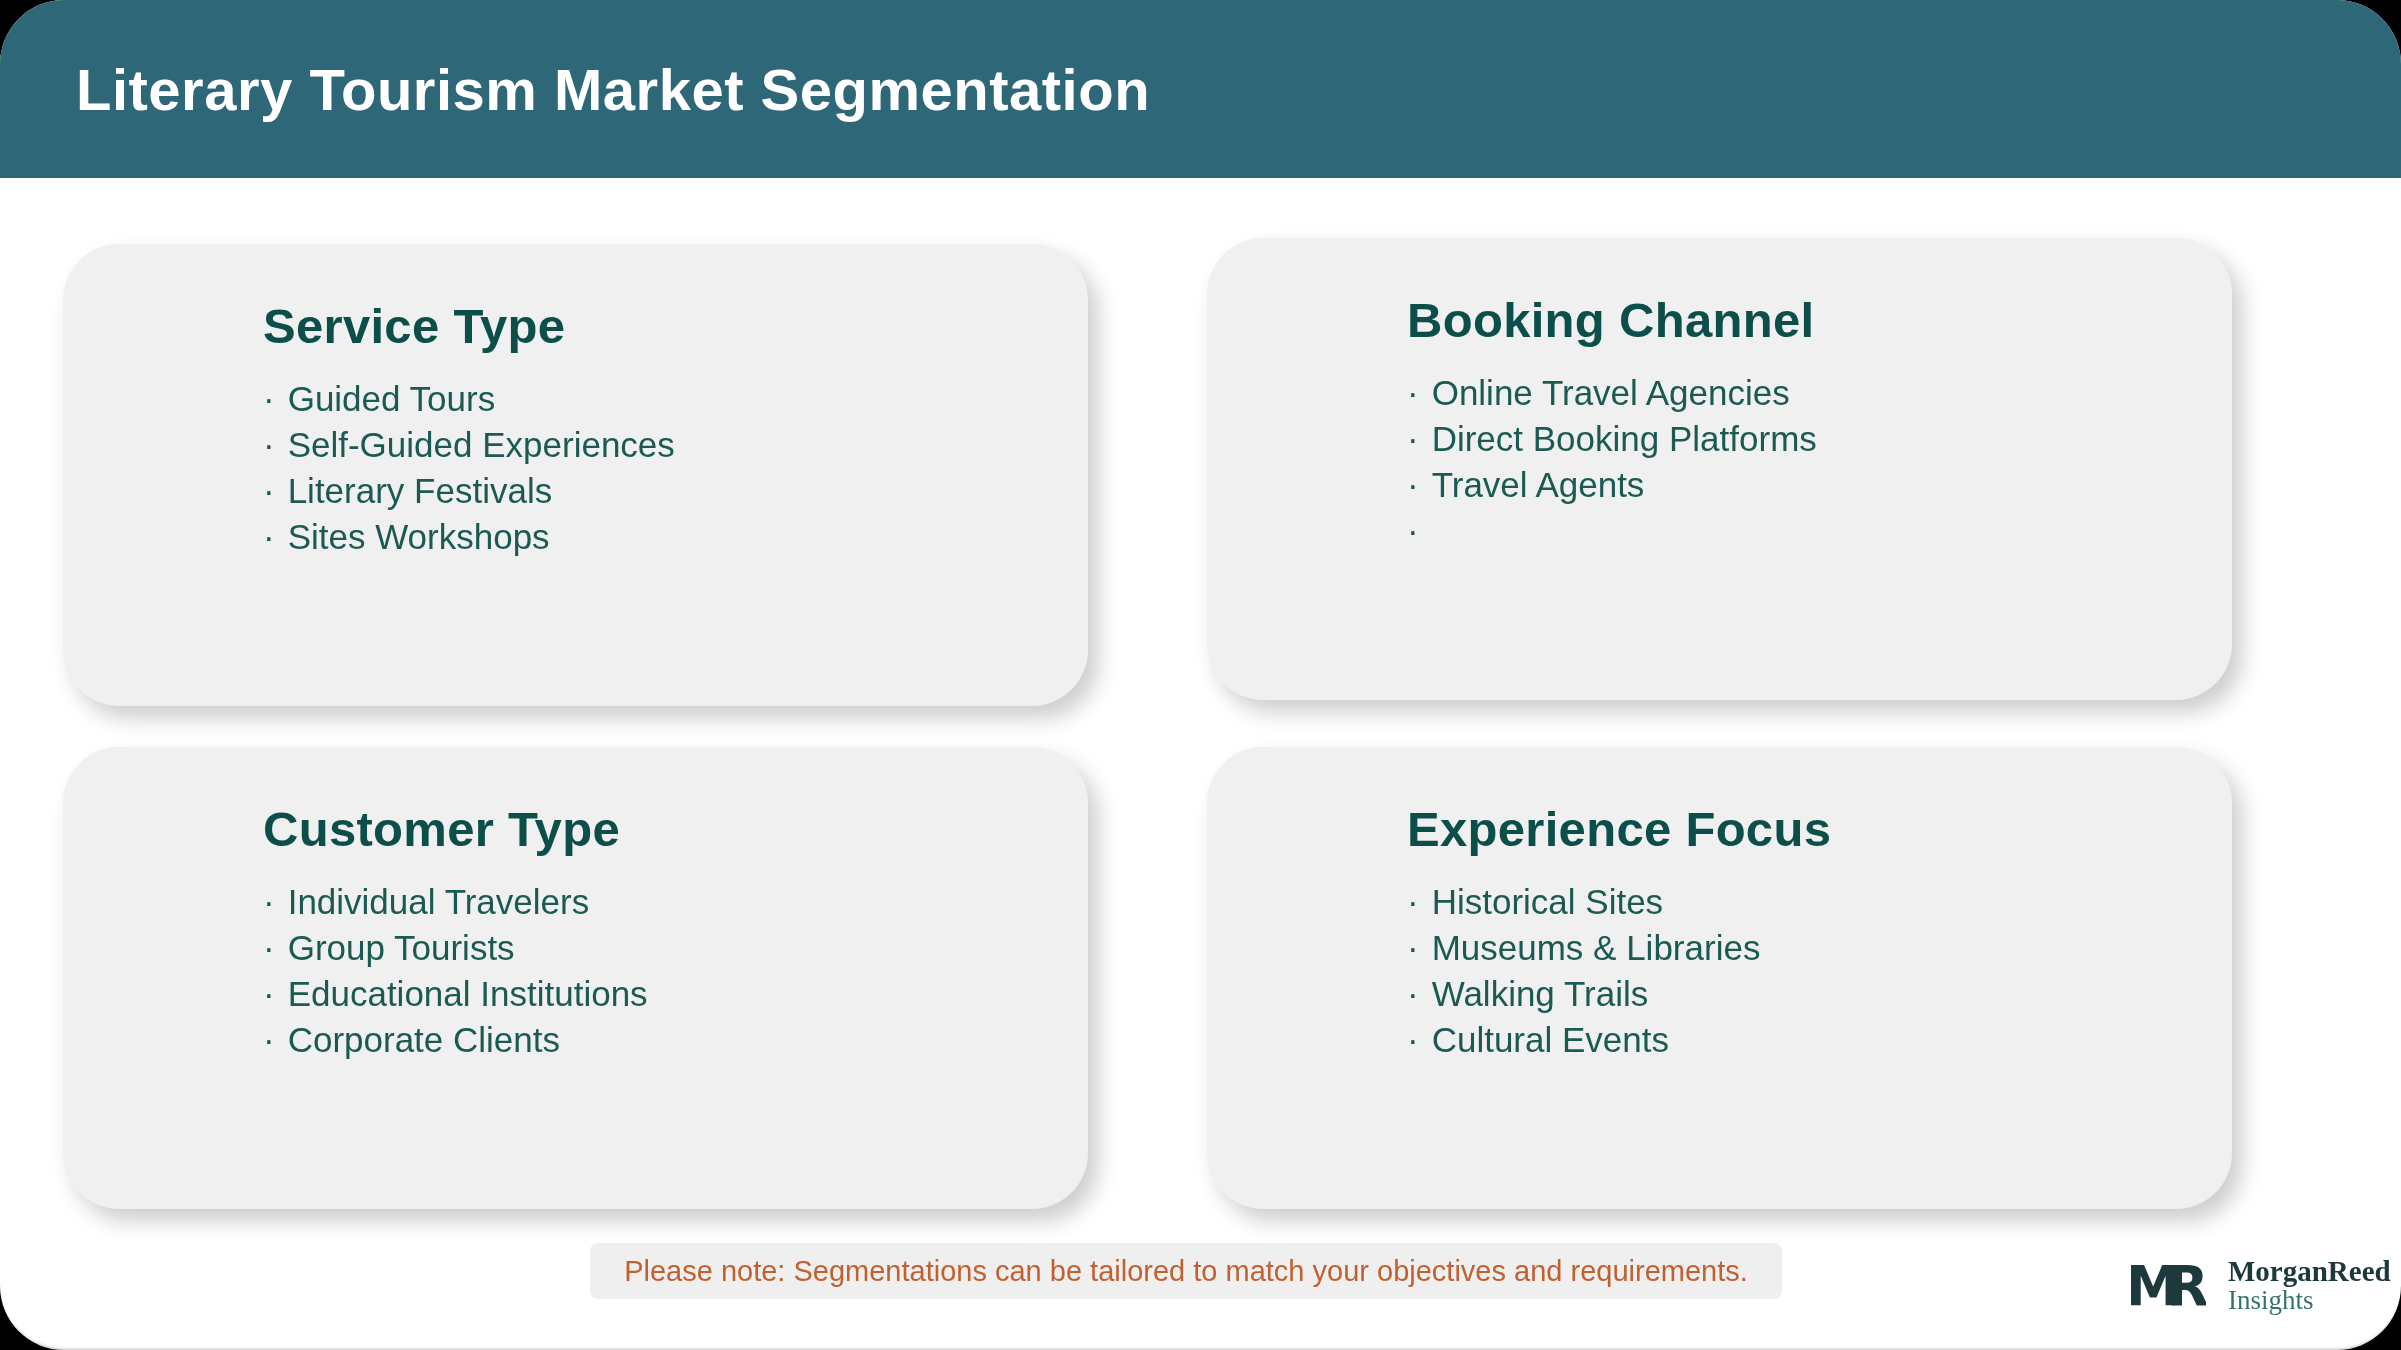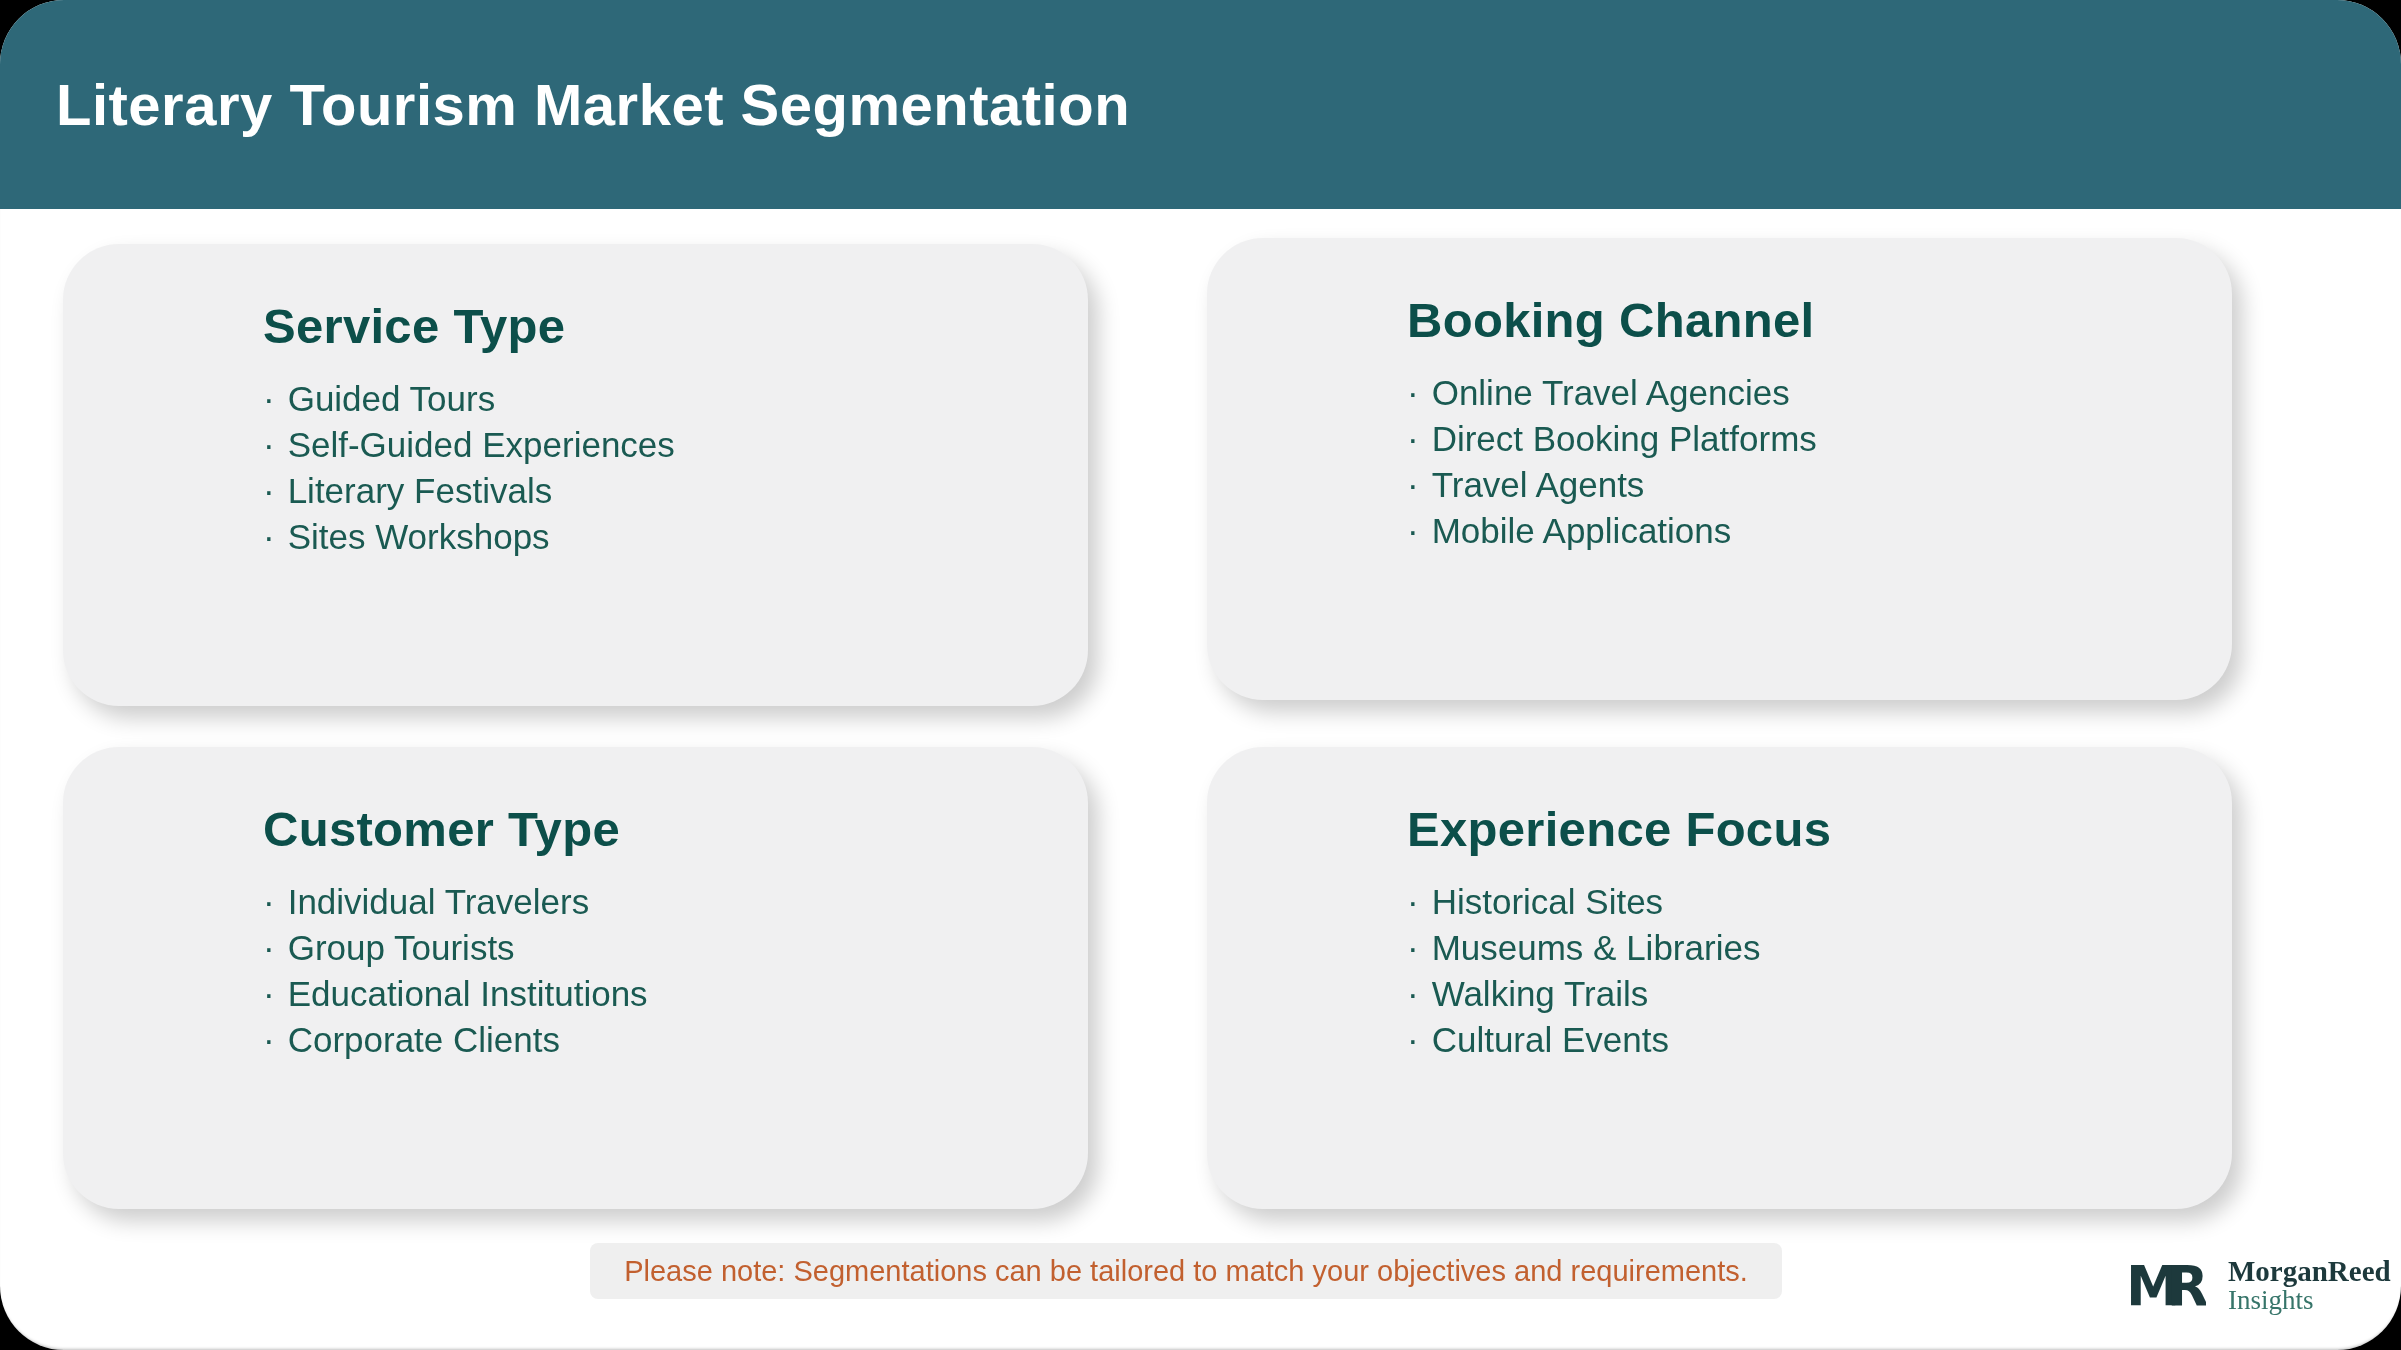--- a/index.html
+++ b/index.html
@@ -1,21 +1,21 @@
 <!DOCTYPE html>
 <html style="--canvas_bg: #000000; --page_bg: #ffffff; --header_bg: #2e6878; --header_text: #ffffff; --card_bg: #f0f0f1; --card_title: #0c4f4a; --card_text: #1a5a52; --note_bg: #efefef; --note_text: #c2602f; --source_text: #7d7d7d; --logo_dark: #1d393c; --logo_teal: #37756a;"><head>
 <meta charset="utf-8">
 <style>
   html,body{margin:0;padding:0;background:#000;}
   .canvas{position:relative;width:2401px;height:1350px;background:var(--canvas_bg,#000);
           overflow:hidden;font-family:"Liberation Sans",sans-serif;}
   .page{position:absolute;inset:0;background:var(--page_bg,#fff);border-radius:64px;
         box-shadow:inset 0 -3px 3px -2px rgba(0,0,0,.25);}
-  .header{position:absolute;left:0;right:0;top:0;height:209px;background:var(--header_bg,#2e6878);
-          border-radius:64px 64px 0 0;display:flex;align-items:center;padding-left:56px;box-sizing:border-box;}
+  .header{position:absolute;left:0;right:0;top:0;height:178px;background:var(--header_bg,#2e6878);
+          border-radius:64px 64px 0 0;display:flex;align-items:center;padding-left:76px;box-sizing:border-box;}
   .header h1{margin:0;font-size:58px;font-weight:700;letter-spacing:.5px;color:var(--header_text,#fff);}
   .card{position:absolute;width:1025px;height:462px;background:var(--card_bg,#f0f0f1);
         border-radius:56px;box-shadow:10px 12px 22px rgba(0,0,0,.20);
         padding:54px 50px 0 200px;box-sizing:border-box;}
   .card h2{margin:0;font-size:49px;font-weight:700;letter-spacing:.3px;color:var(--card_title,#0c4f4a);}
   .card ul{list-style:none;margin:22px 0 0 0;padding:0;}
   .card li{display:flex;align-items:baseline;font-size:35px;line-height:46px;color:var(--card_text,#1a5a52);}
   .bullet{margin-right:13px;}
   #card-1{left:63px;top:244px;}
   #card-2{left:1207px;top:238px;}
@@ -76,21 +76,20 @@
         <li>
             <span class="bullet">·</span>
             <span>Direct Booking Platforms</span>
           </li>
         <li>
             <span class="bullet">·</span>
             <span>Travel Agents</span>
           </li>
         <li>
             <span class="bullet">·</span>
-            <span>Mobile Applications</span>
           </li>
       </ul>
     </section>
 
     <section class="card" id="card-3">
       <h2>Customer Type</h2>
       <ul>
         <li>
             <span class="bullet">·</span>
             <span>Individual Travelers</span>

